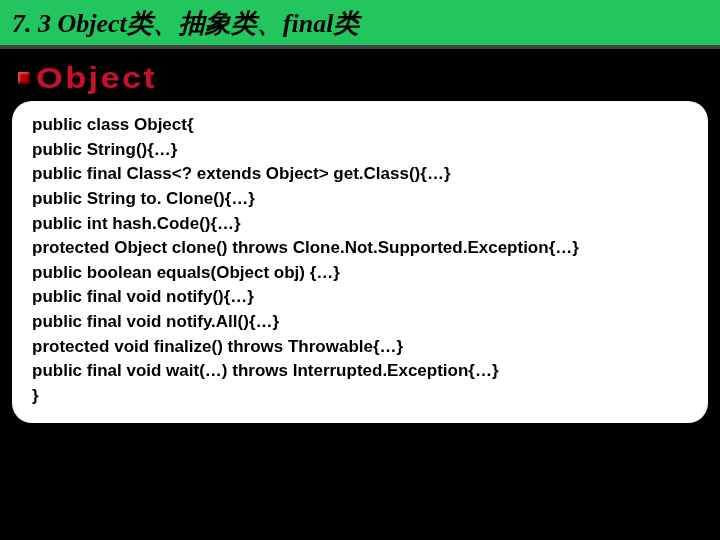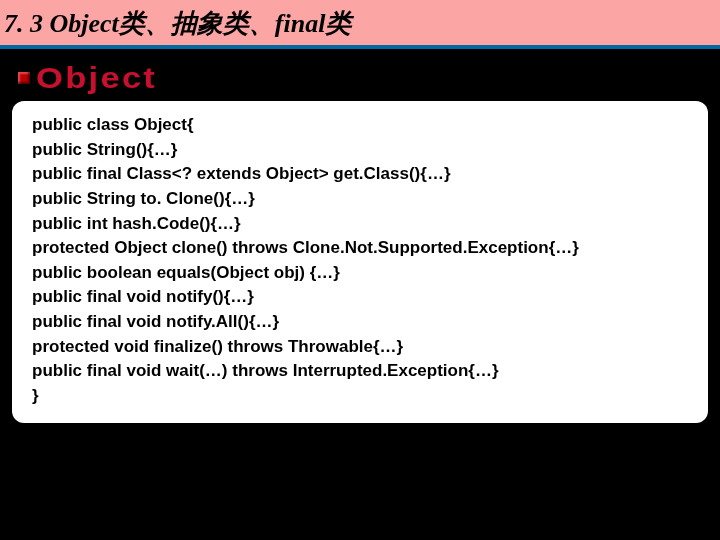--- a/index.html
+++ b/index.html
@@ -4,23 +4,23 @@
 <style>
   * { margin: 0; padding: 0; box-sizing: border-box; }
   body {
     width: 720px;
     height: 540px;
     background: #000;
     font-family: Arial, "Microsoft YaHei", sans-serif;
     overflow: hidden;
   }
   .header {
-    background: #fca5a5;
-    padding: 6px 12px 4px 4px;
-    border-bottom: 4px solid #0369a1;
+    background: #22c55e;
+    padding: 6px 12px 4px 12px;
+    border-bottom: 4px solid #404040;
   }
   .header-title {
     font-size: 26px;
     font-weight: bold;
     color: #000;
     font-style: italic;
     font-family: "Times New Roman", serif;
   }
   .body-area {
     padding: 12px 10px 16px 10px;
@@ -42,21 +42,21 @@
     font-family: "SimHei", "Microsoft YaHei", sans-serif;
     font-size: 30px;
     font-weight: 900;
     color: #c8102e;
     letter-spacing: 2px;
     transform: scaleX(1.15);
     transform-origin: left center;
   }
   .code-box {
     background: #fff;
-    border-radius: 12px;
+    border-radius: 20px;
     padding: 12px 16px 14px 20px;
     margin: 0 2px;
   }
   .code-line {
     font-family: Arial, sans-serif;
     font-size: 17px;
     font-weight: bold;
     color: #000;
     line-height: 1.45;
     white-space: nowrap;

